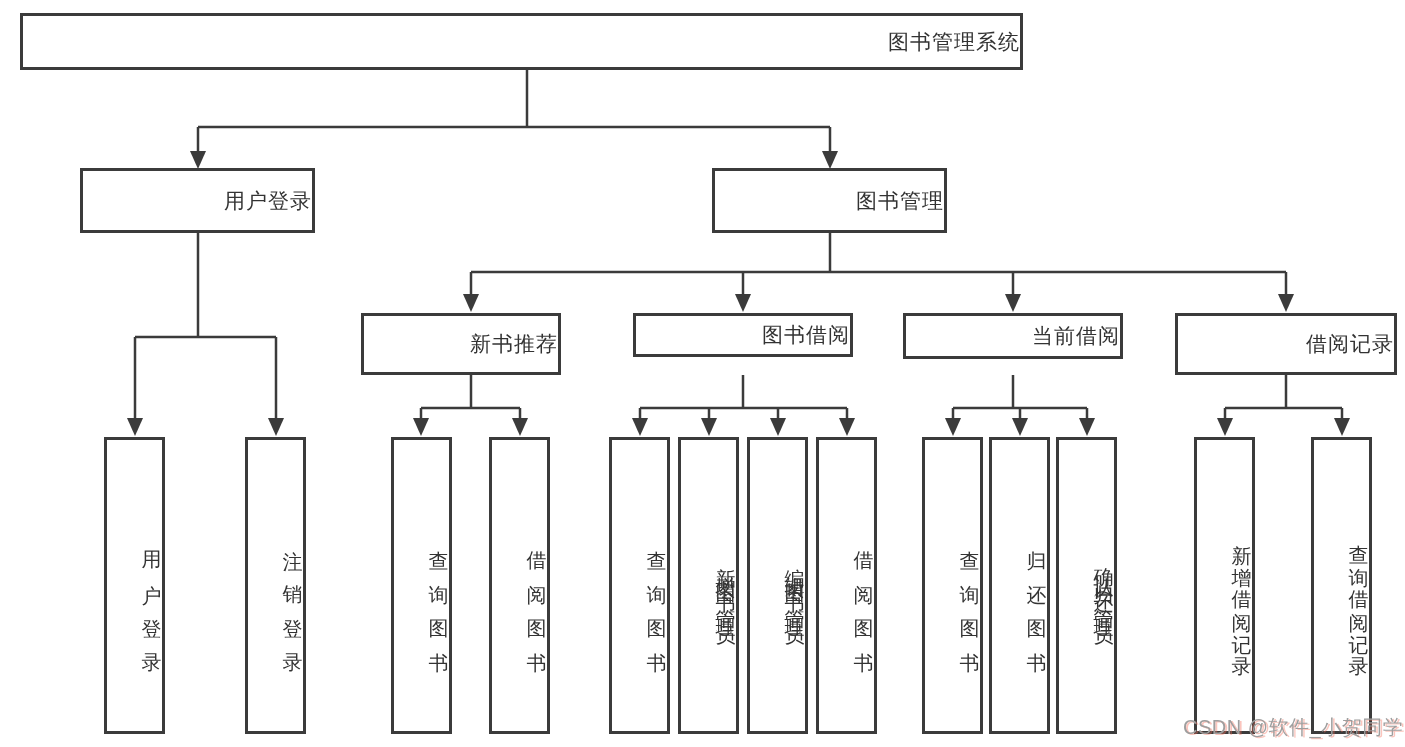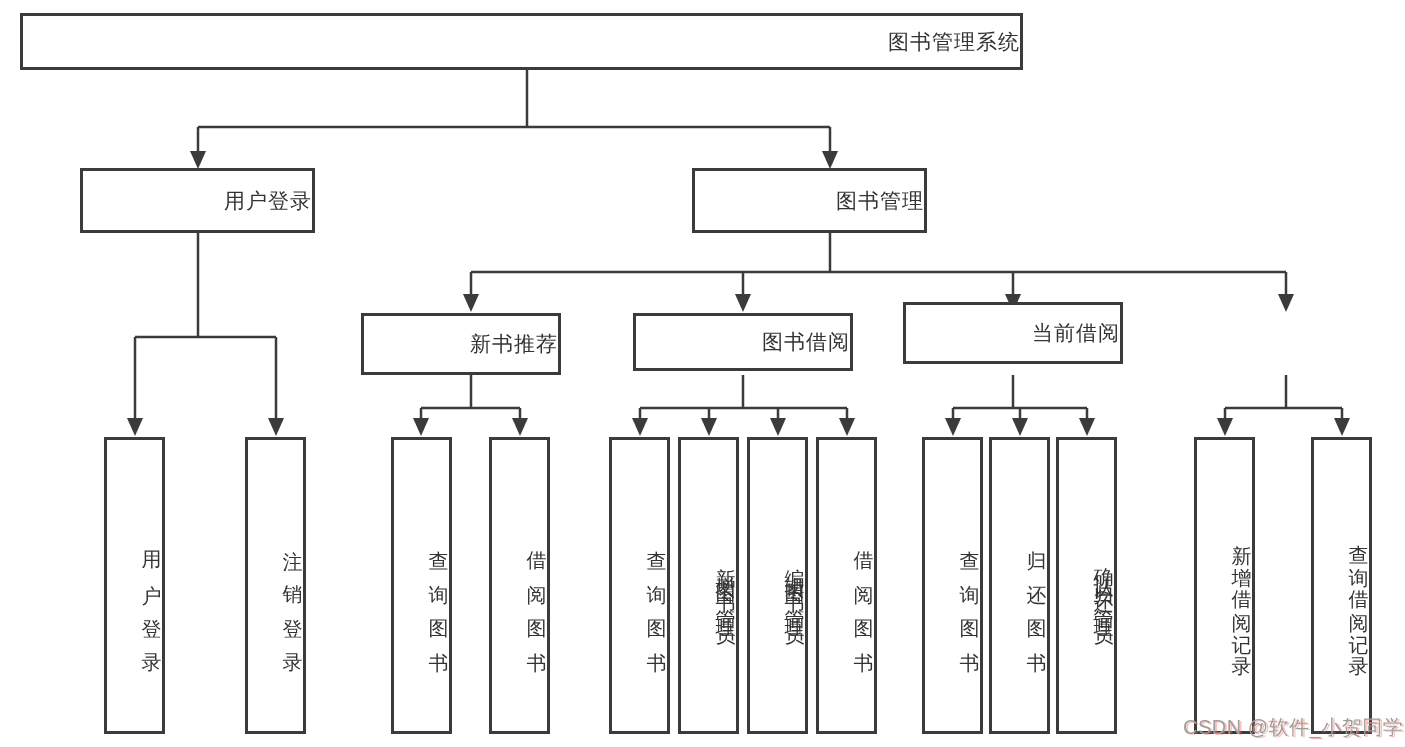--- a/index.html
+++ b/index.html
@@ -103,32 +103,35 @@
     </g>
   </svg>
 
   <div class="hbox" style="left:20px;top:13px;width:1003px;height:57px">
     <span>图书管理系统</span>
   </div>
 
   <div class="hbox" style="left:80px;top:168px;width:235px;height:65px">
     <span>用户登录</span>
   </div>
-  <div class="hbox" style="left:692px;top:168px;width:235px;height:65px">
+  <div class="hbox" style="left:712px;top:168px;width:235px;height:65px">
     <span>图书管理</span>
   </div>
 
   <div class="hbox" style="left:361px;top:313px;width:200px;height:62px">
     <span>新书推荐</span>
   </div>
-  <div class="hbox" style="left:633px;top:313px;width:220px;height:58px">
+  <div class="hbox" style="left:633px;top:313px;width:220px;height:44px">
     <span>图书借阅</span>
   </div>
-  <div class="hbox" style="left:903px;top:302px;width:220px;height:62px">
+  <div class="hbox" style="left:903px;top:313px;width:220px;height:46px">
     <span>当前借阅</span>
+  </div>
+  <div class="hbox" style="left:1175px;top:313px;width:222px;height:62px">
+    <span>借阅记录</span>
   </div>
 
   <div class="vbox" style="left:104px">
     <span style="letter-spacing: 34px; padding-top: 34px;">用户登录</span>
   </div>
   <div class="vbox" style="left:245px">
     <span style="letter-spacing: 34px; padding-top: 34px;">注销登录</span>
   </div>
 
   <div class="vbox" style="left:391px">

